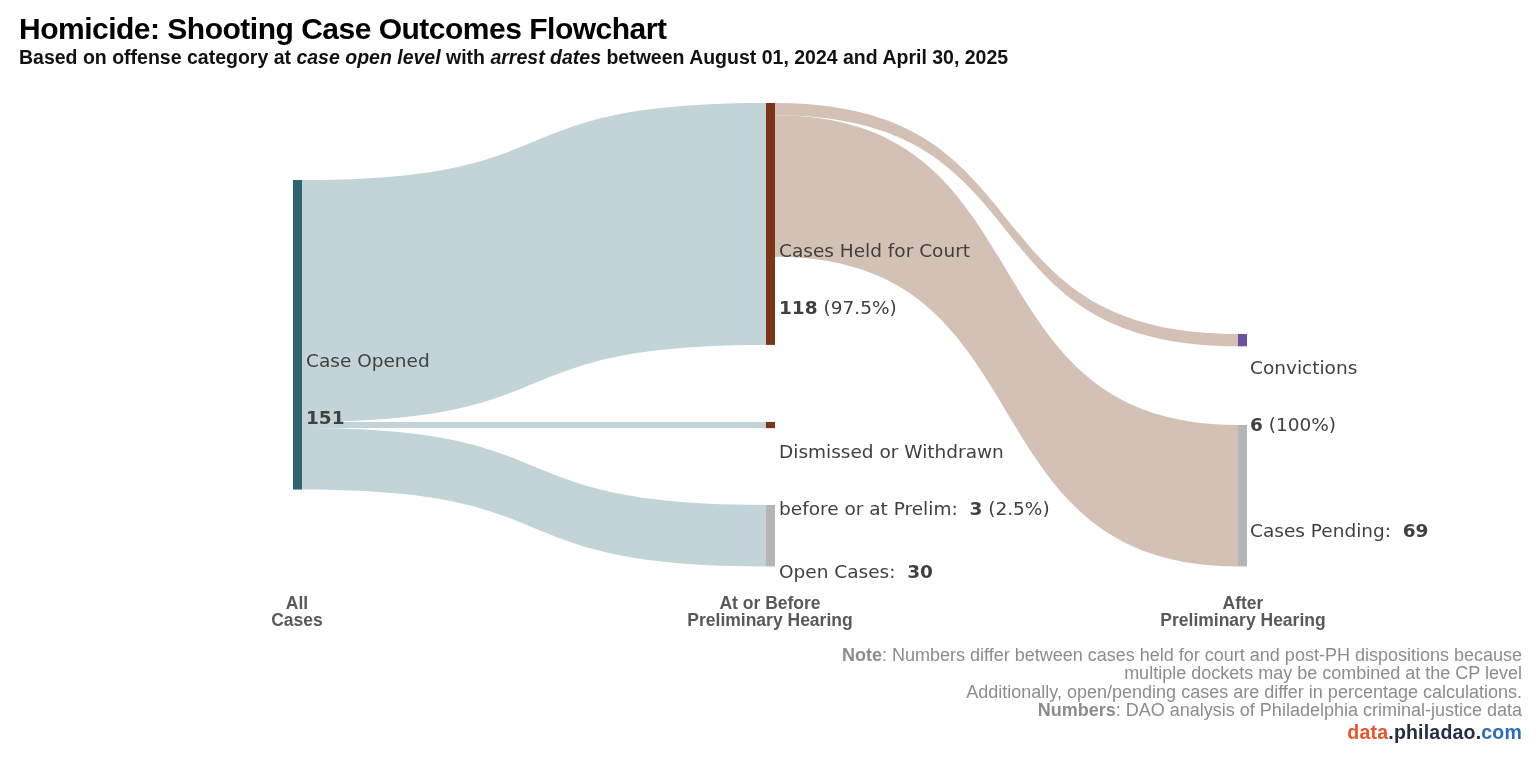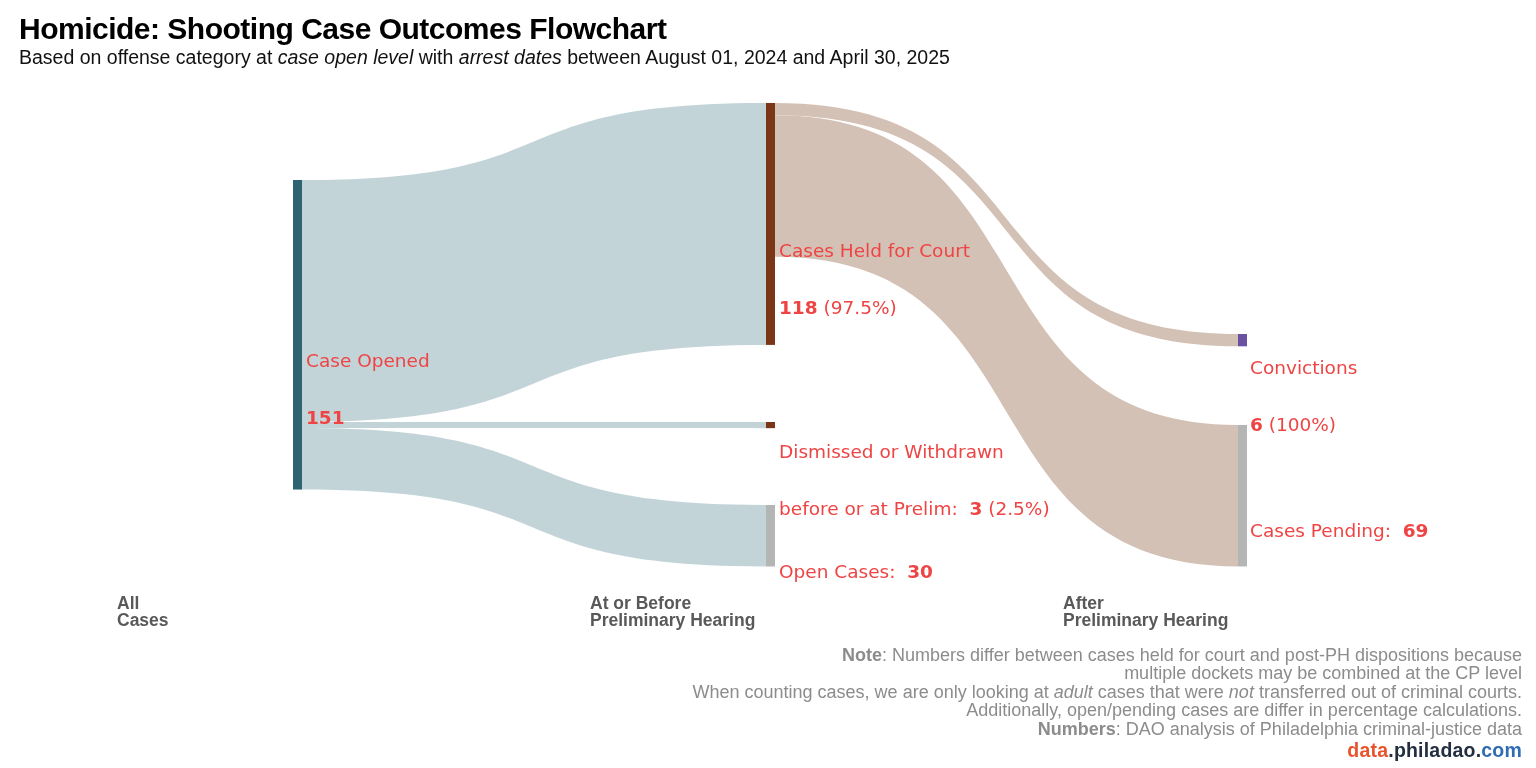--- a/index.html
+++ b/index.html
@@ -1,44 +1,44 @@
 <!DOCTYPE html>
 <html><head>
 <meta charset="utf-8">
 <style>
   html,body{margin:0;padding:0;}
   body{
     width:1536px;height:768px;position:relative;background:#ffffff;
     font-family:"Liberation Sans",sans-serif;overflow:hidden;
   }
-  .abs{position:absolute;}
+  .abs{position:absolute;font-weight:bold;}
   
   .title{
     left:19px;top:12px;width:1200px;
     font-size:30px;font-weight:bold;color:#000;letter-spacing:-0.5px;
   }
   .subtitle{
     left:19px;top:46px;width:1400px;
     font-size:19.5px;color:#111;
   }
   .subtitle .it{font-style:italic;}
   
   #sankey{position:absolute;left:0;top:0;}
   
   .node-label{
     position:absolute;
     font-family:"DejaVu Sans",sans-serif;
-    font-size:18.5px;line-height:19px;color:#ef4444;
+    font-size:18.5px;line-height:19px;color:#404040;
     white-space:pre;
   }
   .node-label .b{font-weight:bold;}
   
   .col-label{
     position:absolute;top:595px;width:360px;
-    font-size:17.5px;font-weight:bold;color:#595959;
+    text-align:center;font-size:17.5px;font-weight:bold;color:#595959;
     line-height:17px;
   }
   .col-label div{margin-bottom:0;}
   
   .footer{
     position:absolute;right:14px;top:646px;width:1200px;
     text-align:right;font-size:18px;line-height:18.4px;color:#8c8c8c;
   }
   .footer .b{font-weight:bold;}
   .footer .it{font-style:italic;}
@@ -106,17 +106,16 @@
   <div>Preliminary Hearing</div>
 </div>
 <div class="col-label" style="left:1063px;">
   <div>After</div>
   <div>Preliminary Hearing</div>
 </div>
 
 <div class="footer">
   <div><span class="b">Note</span><span>: Numbers differ between cases held for court and post-PH dispositions because</span></div>
   <div><span>multiple dockets may be combined at the CP level</span></div>
-  <div><span>When counting cases, we are only looking at </span><span class="it">adult</span><span> cases that were </span><span class="it">not</span><span> transferred out of criminal courts.</span></div>
   <div><span>Additionally, open/pending cases are differ in percentage calculations.</span></div>
   <div><span class="b">Numbers</span><span>: DAO analysis of Philadelphia criminal-justice data</span></div>
   <div class="logo-line"><span class="logo-orange">data</span><span class="logo-navy">.</span><span class="logo-navy">philadao</span><span class="logo-navy">.</span><span class="logo-blue">com</span></div>
 </div>
 
 </body></html>

